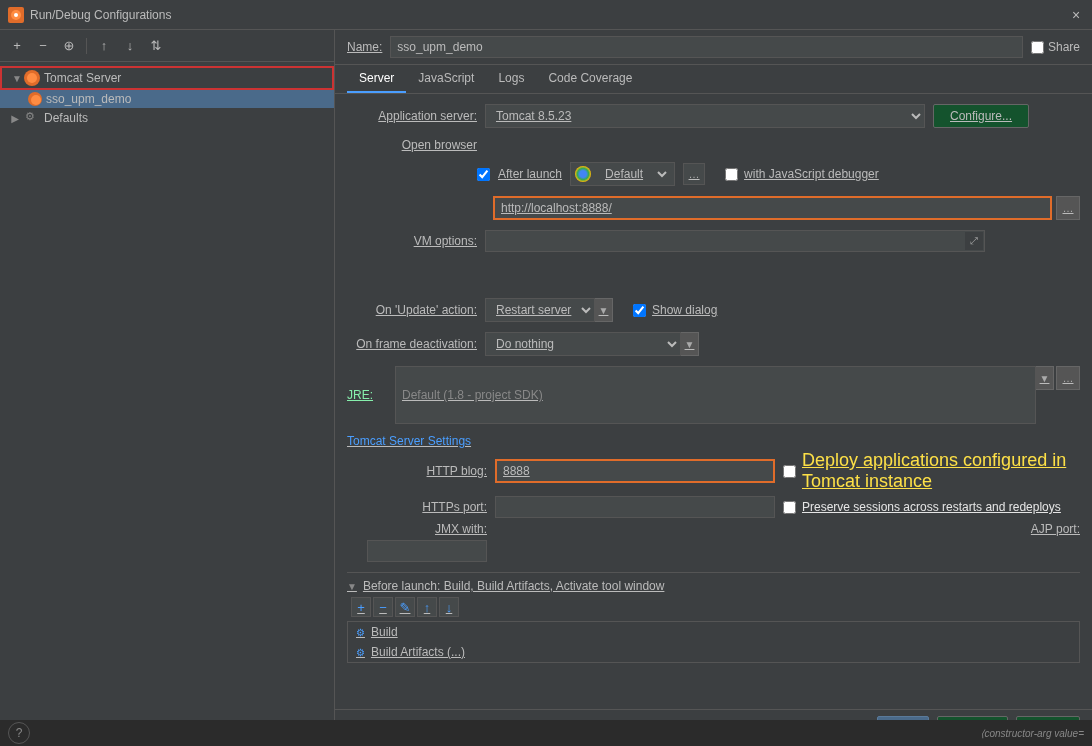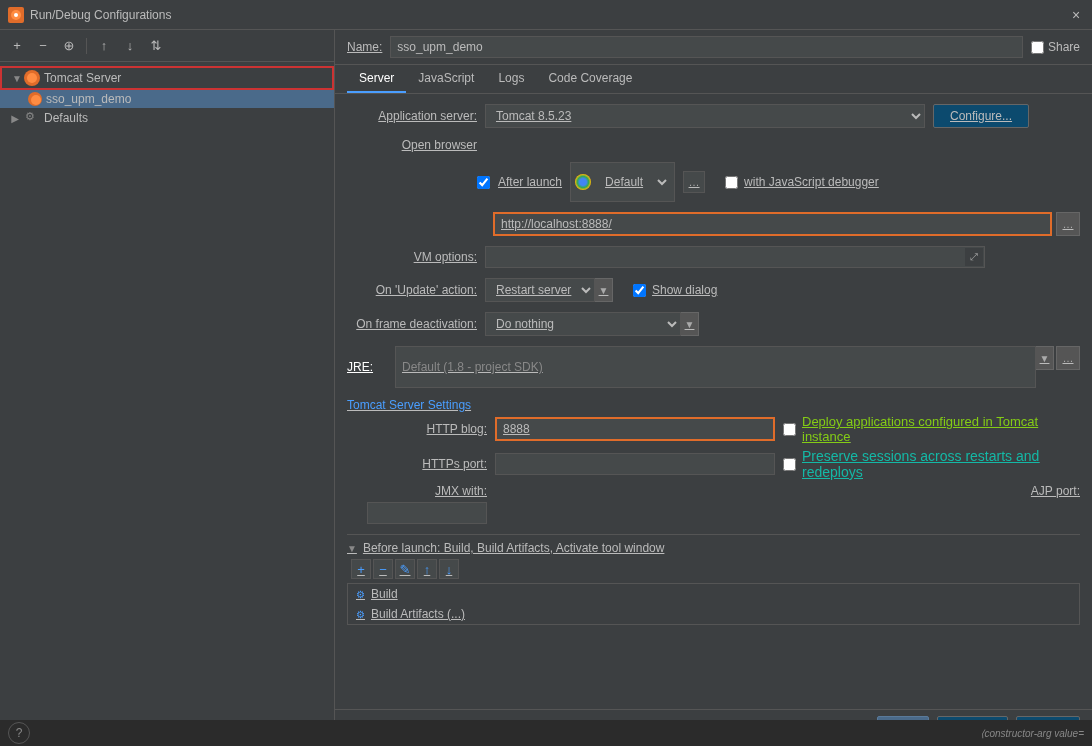--- a/index.html
+++ b/index.html
@@ -323,39 +323,40 @@
       font-size: 10px;
       display: flex;
       align-items: center;
       justify-content: center;
     }
 
     .on-update-row {
       display: flex;
       align-items: center;
       gap: 8px;
+      margin-top: 36px;
     }
 
     .jre-row {
       display: flex;
       align-items: center;
       gap: 8px;
     }
     .jre-label {
       font-size: 12px;
-      color: #ffffff;
+      color: #86efac;
       text-decoration: underline;
       min-width: 40px;
     }
     .jre-input {
       flex: 1;
       background: #45494a;
       border: 1px solid #555;
       color: #888;
-      padding: 13px 6px;
+      padding: 21px 6px;
       font-size: 12px;
       outline: none;
     }
 
     .section-title {
       font-size: 12px;
       color: #4a9eff;
       margin-bottom: 2px;
     }
 
@@ -457,21 +458,21 @@
       font-size: 12px;
       cursor: pointer;
       border-radius: 2px;
     }
     .btn-primary {
       background: #4a6a8a;
       border: 1px solid #5a7a9a;
       color: #ffffff;
     }
     .btn-secondary {
-      background: #0c4a6e;
+      background: #14532d;
       border: 1px solid #666;
       color: #bbbbbb;
     }
 
     
     .watermark {
       font-size: 10px;
       color: #666;
       margin-left: auto;
       margin-right: 8px;
@@ -500,21 +501,21 @@
       align-items: center;
       gap: 8px;
       margin-left: 130px;
     }
 
     .browser-select-wrapper {
       display: flex;
       align-items: center;
       background: #45494a;
       border: 1px solid #555;
-      padding: 8px 4px;
+      padding: 0 4px;
       gap: 4px;
     }
     .browser-icon {
       width: 16px;
       height: 16px;
       background: radial-gradient(circle at 50% 50%, #4285f4 30%, #34a853 50%, #fbbc05 70%, #ea4335 90%);
       border-radius: 50%;
       display: inline-block;
     }
 
@@ -690,28 +691,28 @@
       </div>
 
       <div>
         <div class="section-title">Tomcat Server Settings</div>
         <div class="port-grid">
 
           <span class="port-label">HTTP blog:</span>
           <input class="port-input highlighted" type="text" value="8888" style="">
           <div class="port-checkbox-area">
             <input type="checkbox" style="">
-            <span style="font-size:13px;color:#84cc16;text-decoration:underline;">Deploy applications configured in Tomcat instance</span>
+            <span style="font-size:18px;color:#fde047;text-decoration:underline;">Deploy applications configured in Tomcat instance</span>
           </div>
 
           <span class="port-label">HTTPs port:</span>
           <input class="port-input" type="text" value="" style="">
           <div class="port-checkbox-area">
             <input type="checkbox" style="">
-            <span style="font-size:14px;color:#14b8a6;text-decoration:underline;">Preserve sessions across restarts and redeploys</span>
+            <span style="font-size:12px;color:#e5e5e5;text-decoration:underline;">Preserve sessions across restarts and redeploys</span>
           </div>
 
           <span class="port-label">JMX with:</span>
           <div></div>
 
           <span class="port-label">AJP port:</span>
           <input class="port-input" type="text" value="" style="">
           <div></div>
         </div>
       </div>

